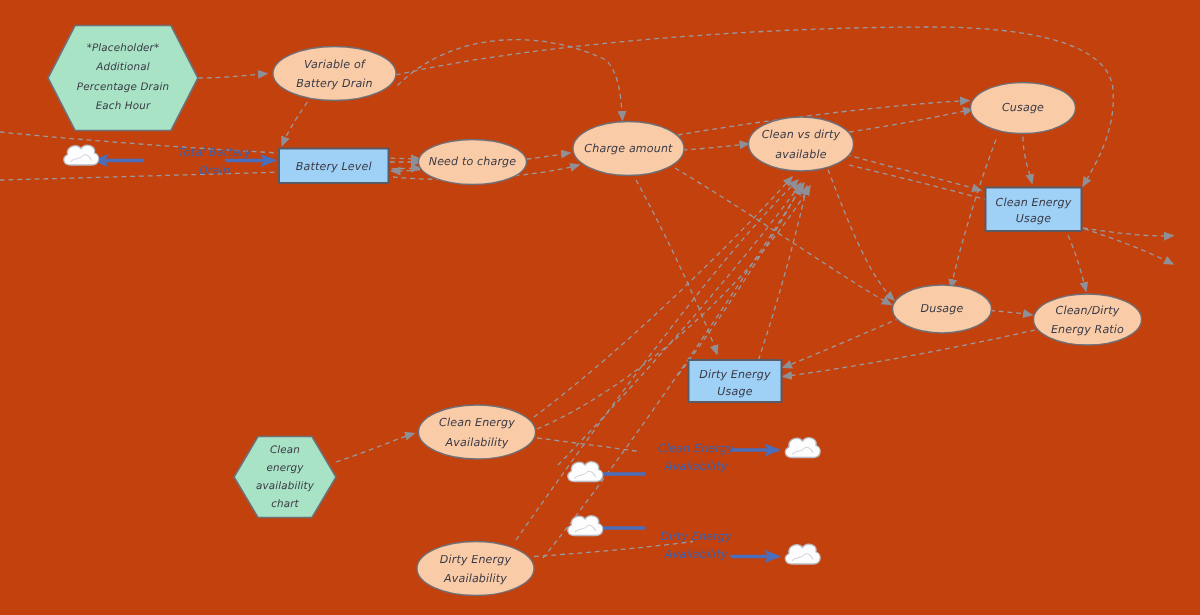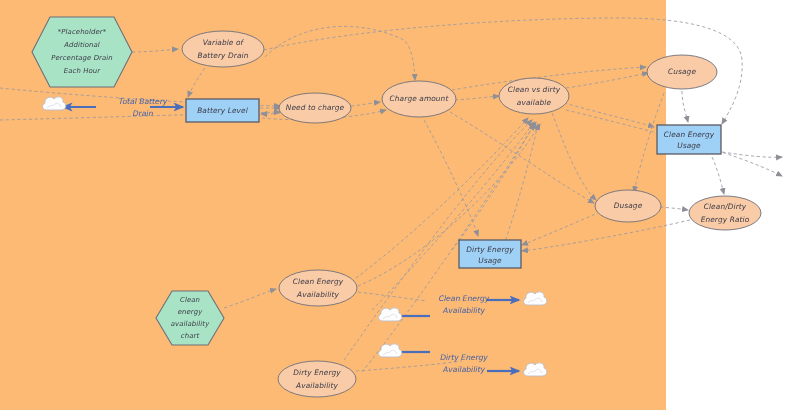--- a/index.html
+++ b/index.html
@@ -1,18 +1,18 @@
 <!DOCTYPE html>
 <html><head>
 <meta charset="utf-8">
 <style>
   html,body{margin:0;padding:0;background:#ffffff;}
   body{width:800px;height:410px;overflow:hidden;
        font-family:"DejaVu Sans","Liberation Sans",sans-serif;}
-  #stage{position:relative;width:666px;height:410px;background:#fdba74;}
+  #stage{position:relative;width:800px;height:410px;background:#c2410c;}
   svg#diagram{position:absolute;left:0;top:0;width:800px;height:410px;}
   .node-label{font-family:"DejaVu Sans","Liberation Sans",sans-serif;
       font-size:7.4px;fill:#3a3a46;text-anchor:middle;dominant-baseline:middle;
       font-style:italic;letter-spacing:.1px;}
   .node-label.sm{font-size:6.9px;}
   .flow-label{font-family:"DejaVu Sans","Liberation Sans",sans-serif;
       font-size:7.6px;fill:#3f5fa8;text-anchor:middle;dominant-baseline:middle;
       font-style:italic;}
   .ell{fill:#f9cba7;stroke:#6f6f78;stroke-width:.9;}
   .box{fill:#9fd0f5;stroke:#5a5a63;stroke-width:1.3;}

